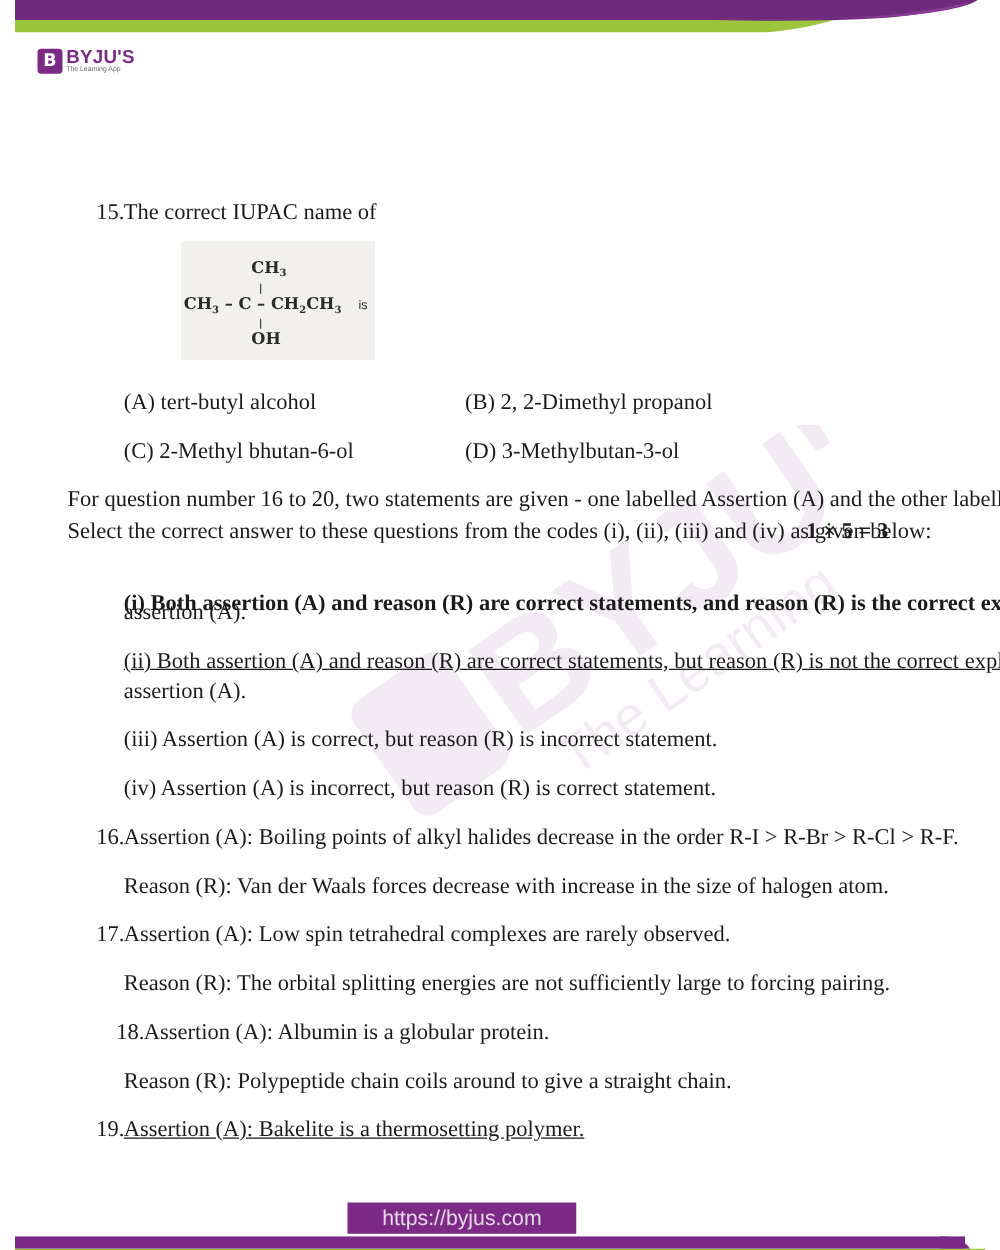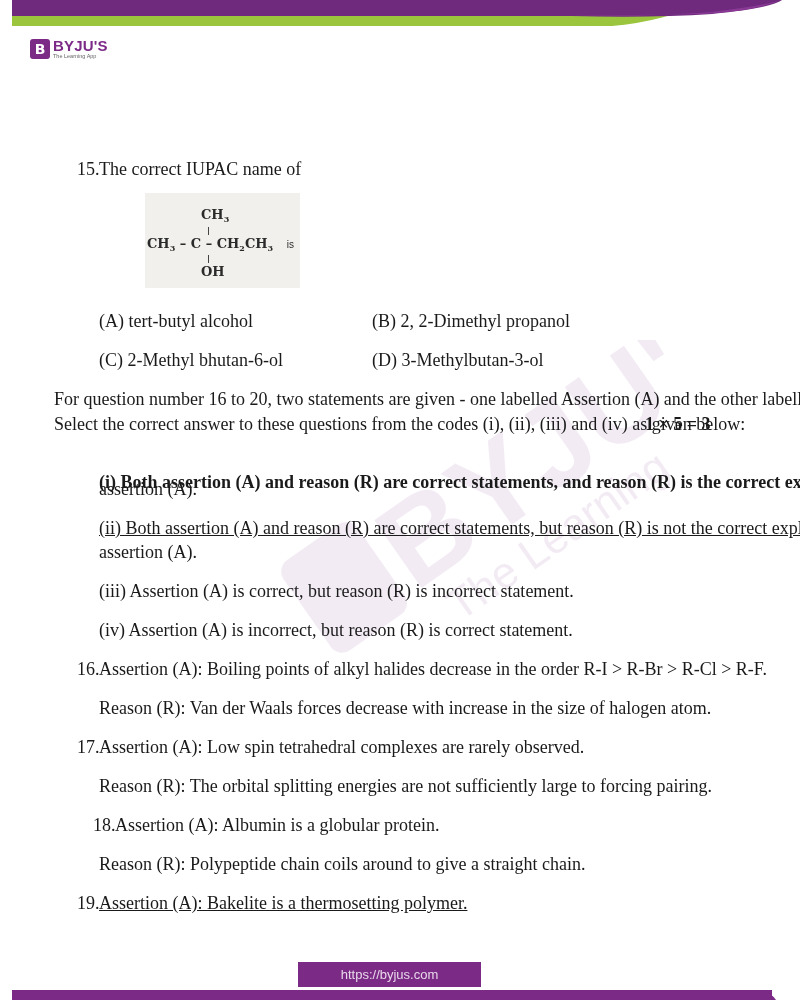--- a/index.html
+++ b/index.html
@@ -13,21 +13,21 @@
   .logo-tag { font-family: "Liberation Sans", sans-serif; font-size: 5.5px; color: #666; margin-top: 1px; }
   .watermark { position: absolute; left: 250px; top: 340px; width: 420px; height: 320px; pointer-events: none; opacity: 0.09; }
   .t { position: absolute; font-size: 18px; white-space: nowrap; }
   .num { display: inline-block; width: 22px; }
   .chem { position: absolute; left: 145px; top: 193px; width: 155px; height: 95px; background: #f1f0ec; }
   .chem .ct { position: absolute; font-family: "DejaVu Serif", serif; font-weight: bold; font-size: 13px; color: #2a2a2a; white-space: nowrap; }
   .chem .sub { font-size: 8px; vertical-align: -3px; }
   .chem .bond { position: absolute; width: 1px; background: #444; }
   .chem .is { font-family: Liberation Sans, sans-serif; font-size: 10px; font-weight: normal; }
   .bold { font-weight: bold; }
-  .footer-url { position: absolute; left: 278px; top: 962px; width: 183px; height: 25px; background: #7b2a86; color: #e8d8ea; font-family: "Liberation Sans", sans-serif; font-size: 13px; display: flex; align-items: center; justify-content: center; margin-left: 20px; }
+  .footer-url { position: absolute; left: 278px; top: 962px; width: 183px; height: 25px; background: #7b2a86; color: #e8d8ea; font-family: "Liberation Sans", sans-serif; font-size: 17px; display: flex; align-items: center; justify-content: center; }
   .footer-band { position: absolute; left: 12px; top: 988px; width: 776px; height: 12px; }
 </style>
 </head>
 <body>
 
 <div class="top-band">
   <svg width="770" height="26" viewBox="0 0 770 26">
     <path d="M0 0 H700 Q650 22 600 26 H0 Z" fill="#9bc53d"></path>
     <path d="M0 0 H770 Q760 8 700 14 Q640 18 560 16 H0 Z" fill="#6f2a7e"></path>
     <path d="M560 16 Q650 16 700 12 Q750 6 770 0 L770 0 Q740 12 690 14 Z" fill="#8a3a95"></path>

